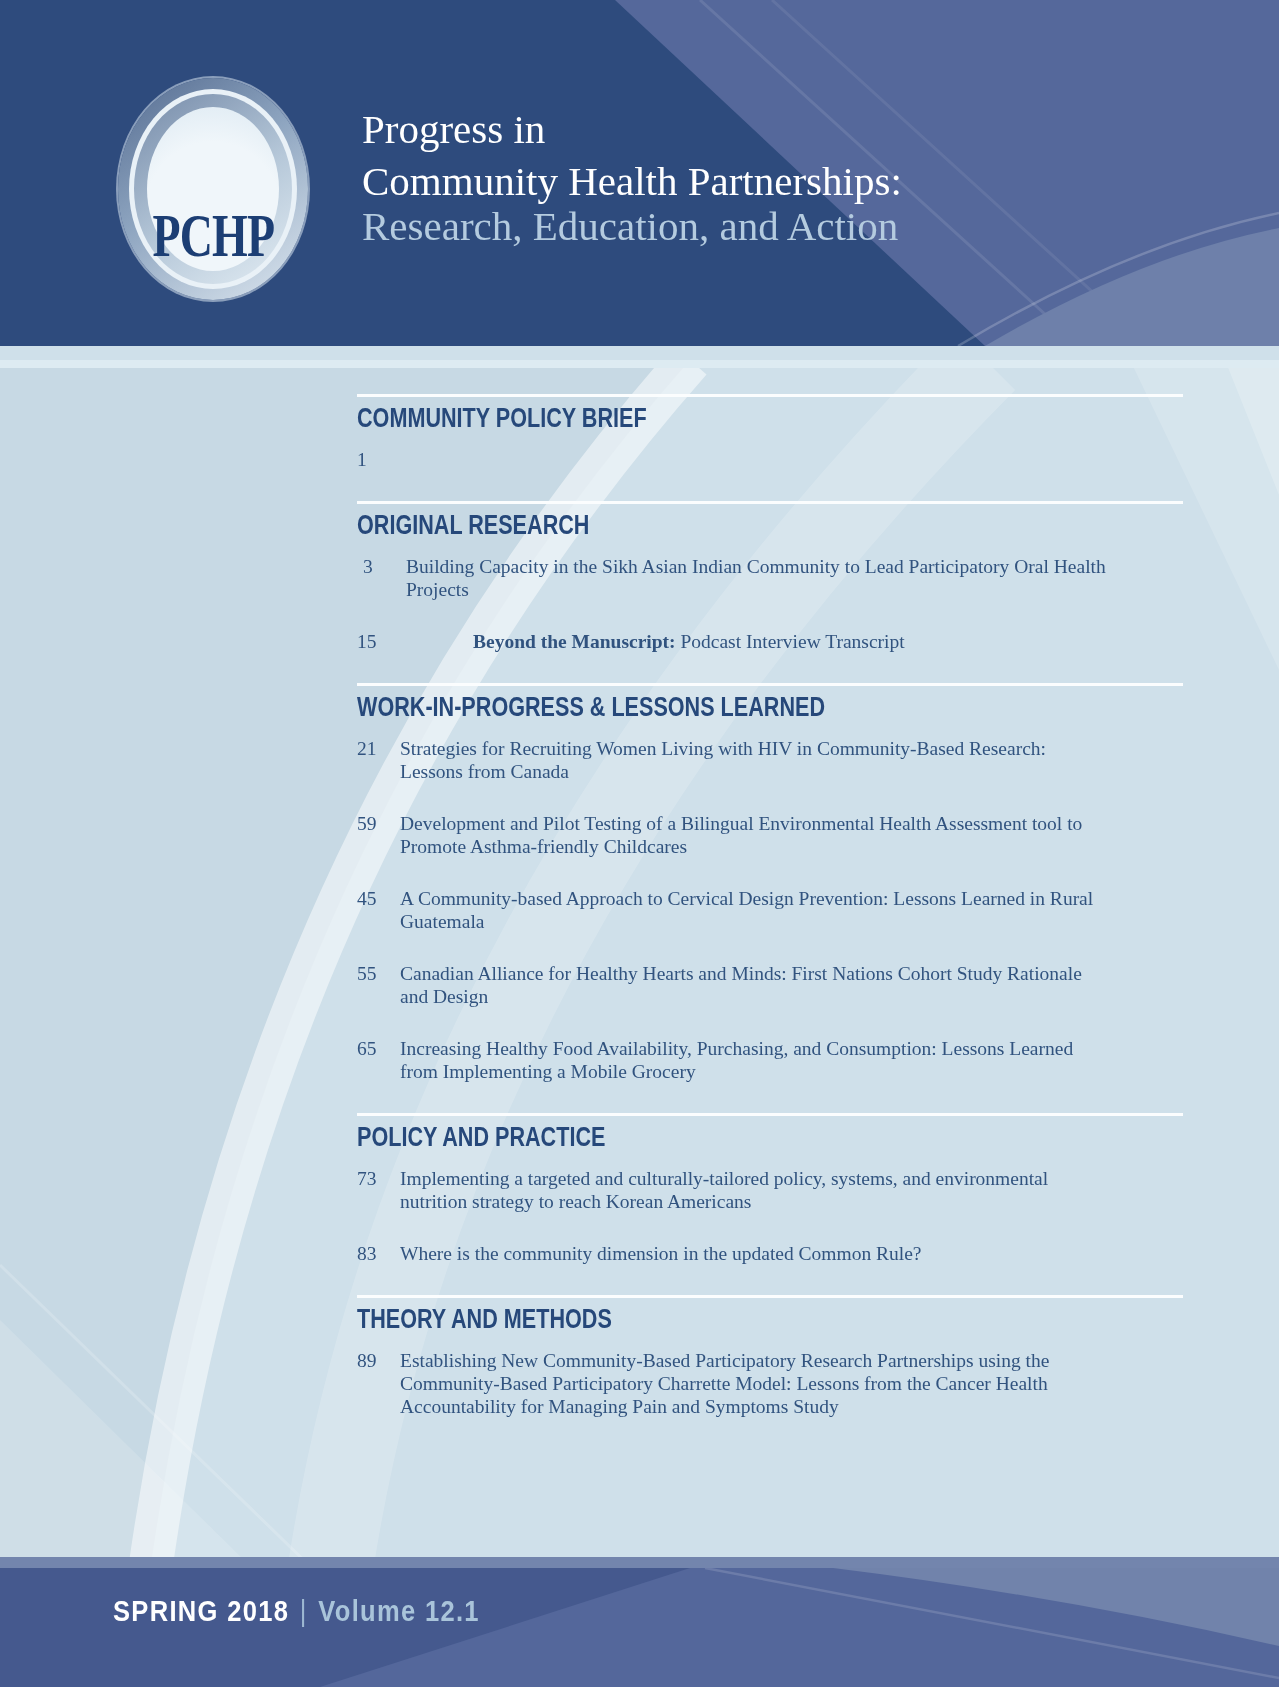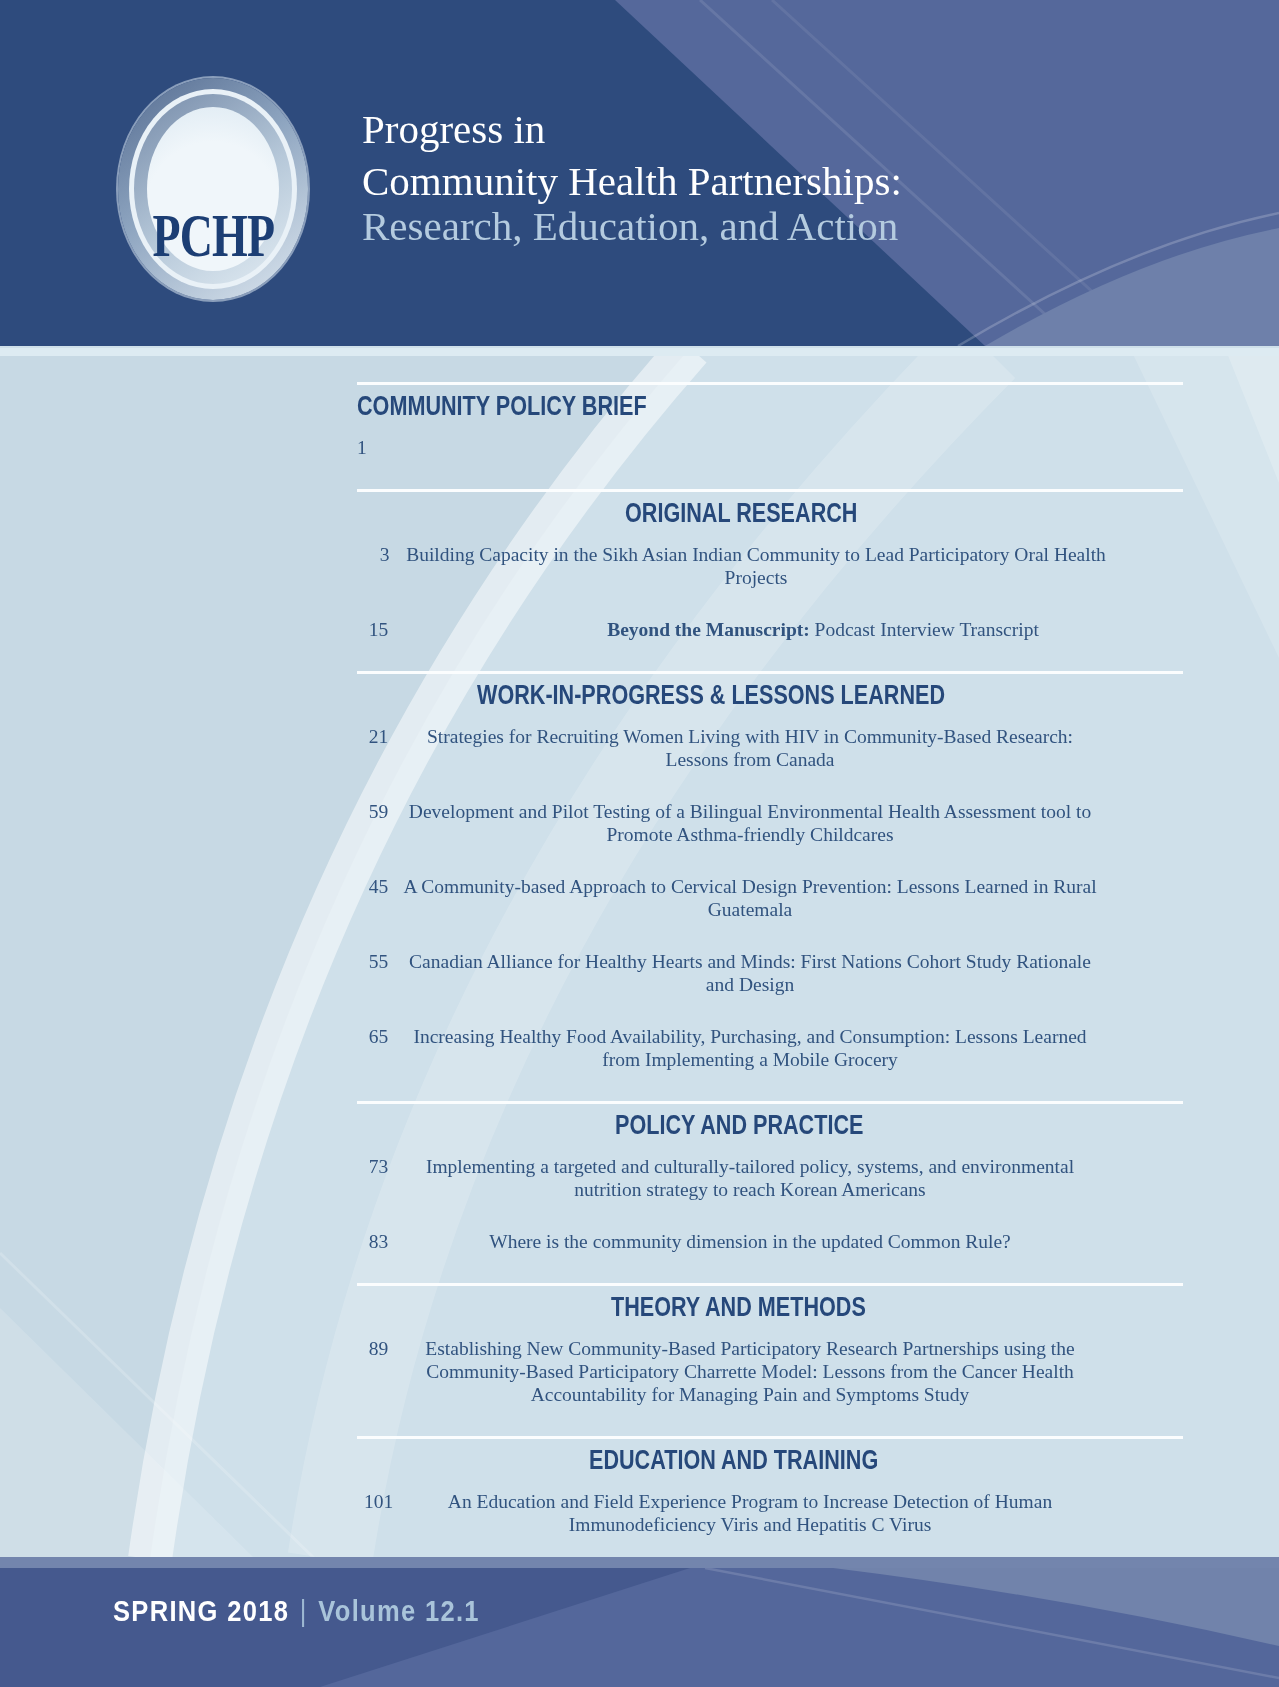--- a/index.html
+++ b/index.html
@@ -24,26 +24,26 @@
     background:radial-gradient(circle at 50% 62%,#f0f6fa 55%,#dce9f2 100%);
     display:flex;align-items:flex-end;justify-content:center;}
   #logo .disc span{
     font-family:"Liberation Serif","DejaVu Serif",serif;font-weight:bold;
     font-size:62px;color:#1c3e74;transform:scaleX(.74);letter-spacing:-1px;white-space:nowrap;
   }
   #masthead{position:absolute;left:362px;top:100px;line-height:45px;font-size:41px;}
   #masthead .t-white{color:#ffffff;margin-top:7px;}
   #masthead .t-light{color:#b4cbdf;}
   
-  #bodyArea{position:absolute;left:0;top:348px;width:1279px;height:924px;background:#cfe0ea;}
+  #bodyArea{position:absolute;left:0;top:360px;width:1279px;height:924px;background:#cfe0ea;}
   #bodyArea .topstrip{position:absolute;left:0;top:0;width:100%;height:8px;background:#ddebf2;}
   #bodyArea > svg{position:absolute;left:0;top:0;}
   
   #toc{position:absolute;left:357px;top:34px;width:826px;}
-  .toc-section + .toc-section{margin-top:30px;text-align:center;}
+  .toc-section + .toc-section{margin-top:30px;}
   .rule{height:3px;background:#fbfdfe;width:826px;}
   .toc-heading{
     margin:7px 0 16px 0;font-family:"Liberation Sans","DejaVu Sans",sans-serif;
     font-weight:bold;font-size:27px;color:#26487a;line-height:28px;
   }
   .toc-heading .cond{display:inline-block;transform:scaleX(.80);transform-origin:0 50%;
     letter-spacing:0px;white-space:nowrap;}
   .entry{display:flex;margin-bottom:29px;color:#31537f;font-size:19.5px;line-height:23px;}
   .entry:last-child{margin-bottom:0;}
   .entry .num{flex:0 0 43px;}
@@ -160,28 +160,20 @@
           </div>
         </section>
         <section class="toc-section">
           <div class="rule"></div>
           <h2 class="toc-heading"><span class="cond">THEORY AND METHODS</span></h2>
           <div class="entry">
             <span class="num">89</span>
             <span class="title">Establishing New Community-Based Participatory Research Partnerships using the Community-Based Participatory Charrette Model: Lessons from the Cancer Health Accountability for Managing Pain and Symptoms Study</span>
           </div>
         </section>
-        <section class="toc-section">
-          <div class="rule"></div>
-          <h2 class="toc-heading"><span class="cond">EDUCATION AND TRAINING</span></h2>
-          <div class="entry">
-            <span class="num">101</span>
-            <span class="title">An Education and Field Experience Program to Increase Detection of Human Immunodeficiency Viris and Hepatitis C Virus</span>
-          </div>
-        </section>
       </div>
   </div>
 
   <div id="footstrip"></div>
   <div id="footer">
     <svg width="1279" height="119" viewBox="0 0 1279 119">
       <path d="M 320,119 L 690,0 L 1279,0 L 1279,119 Z" fill="#54679b"></path>
       <path d="M 833,0 Q 1060,28 1279,78 L 1279,0 Z" fill="#7183ab"></path>
       <path d="M 705,0 Q 1010,58 1279,110" stroke="rgba(255,255,255,0.14)" stroke-width="2.5" fill="none"></path>
     </svg>

